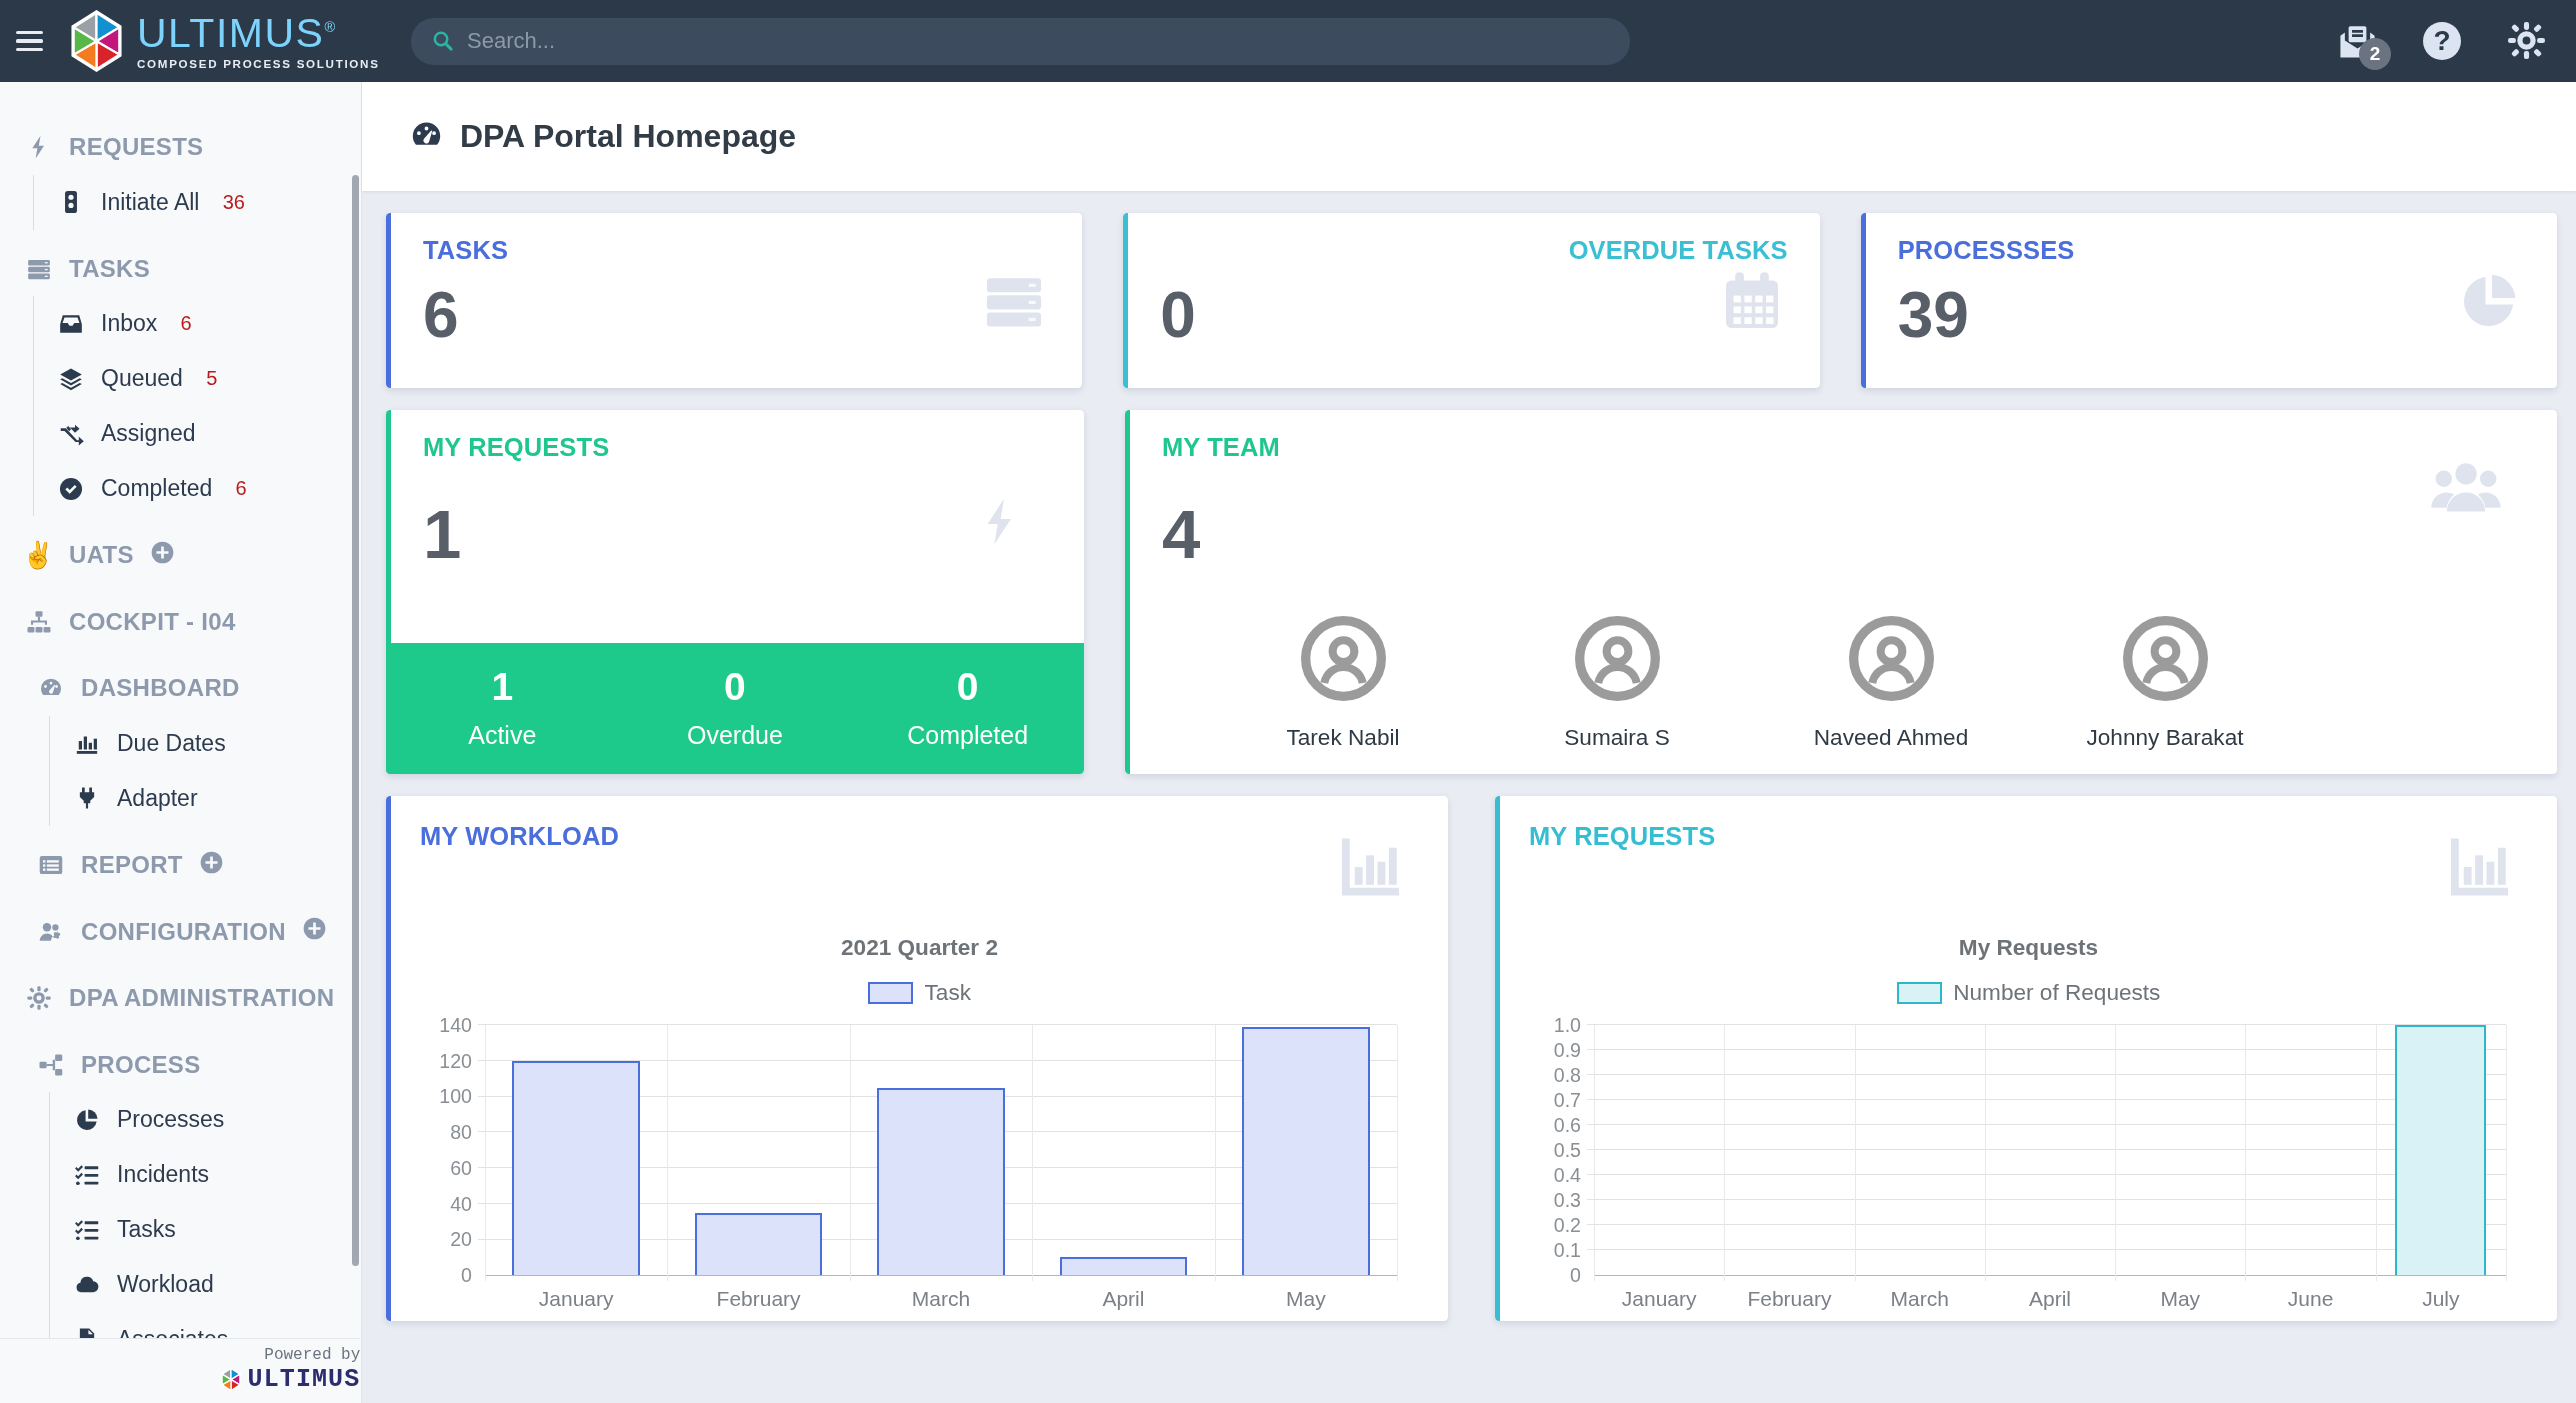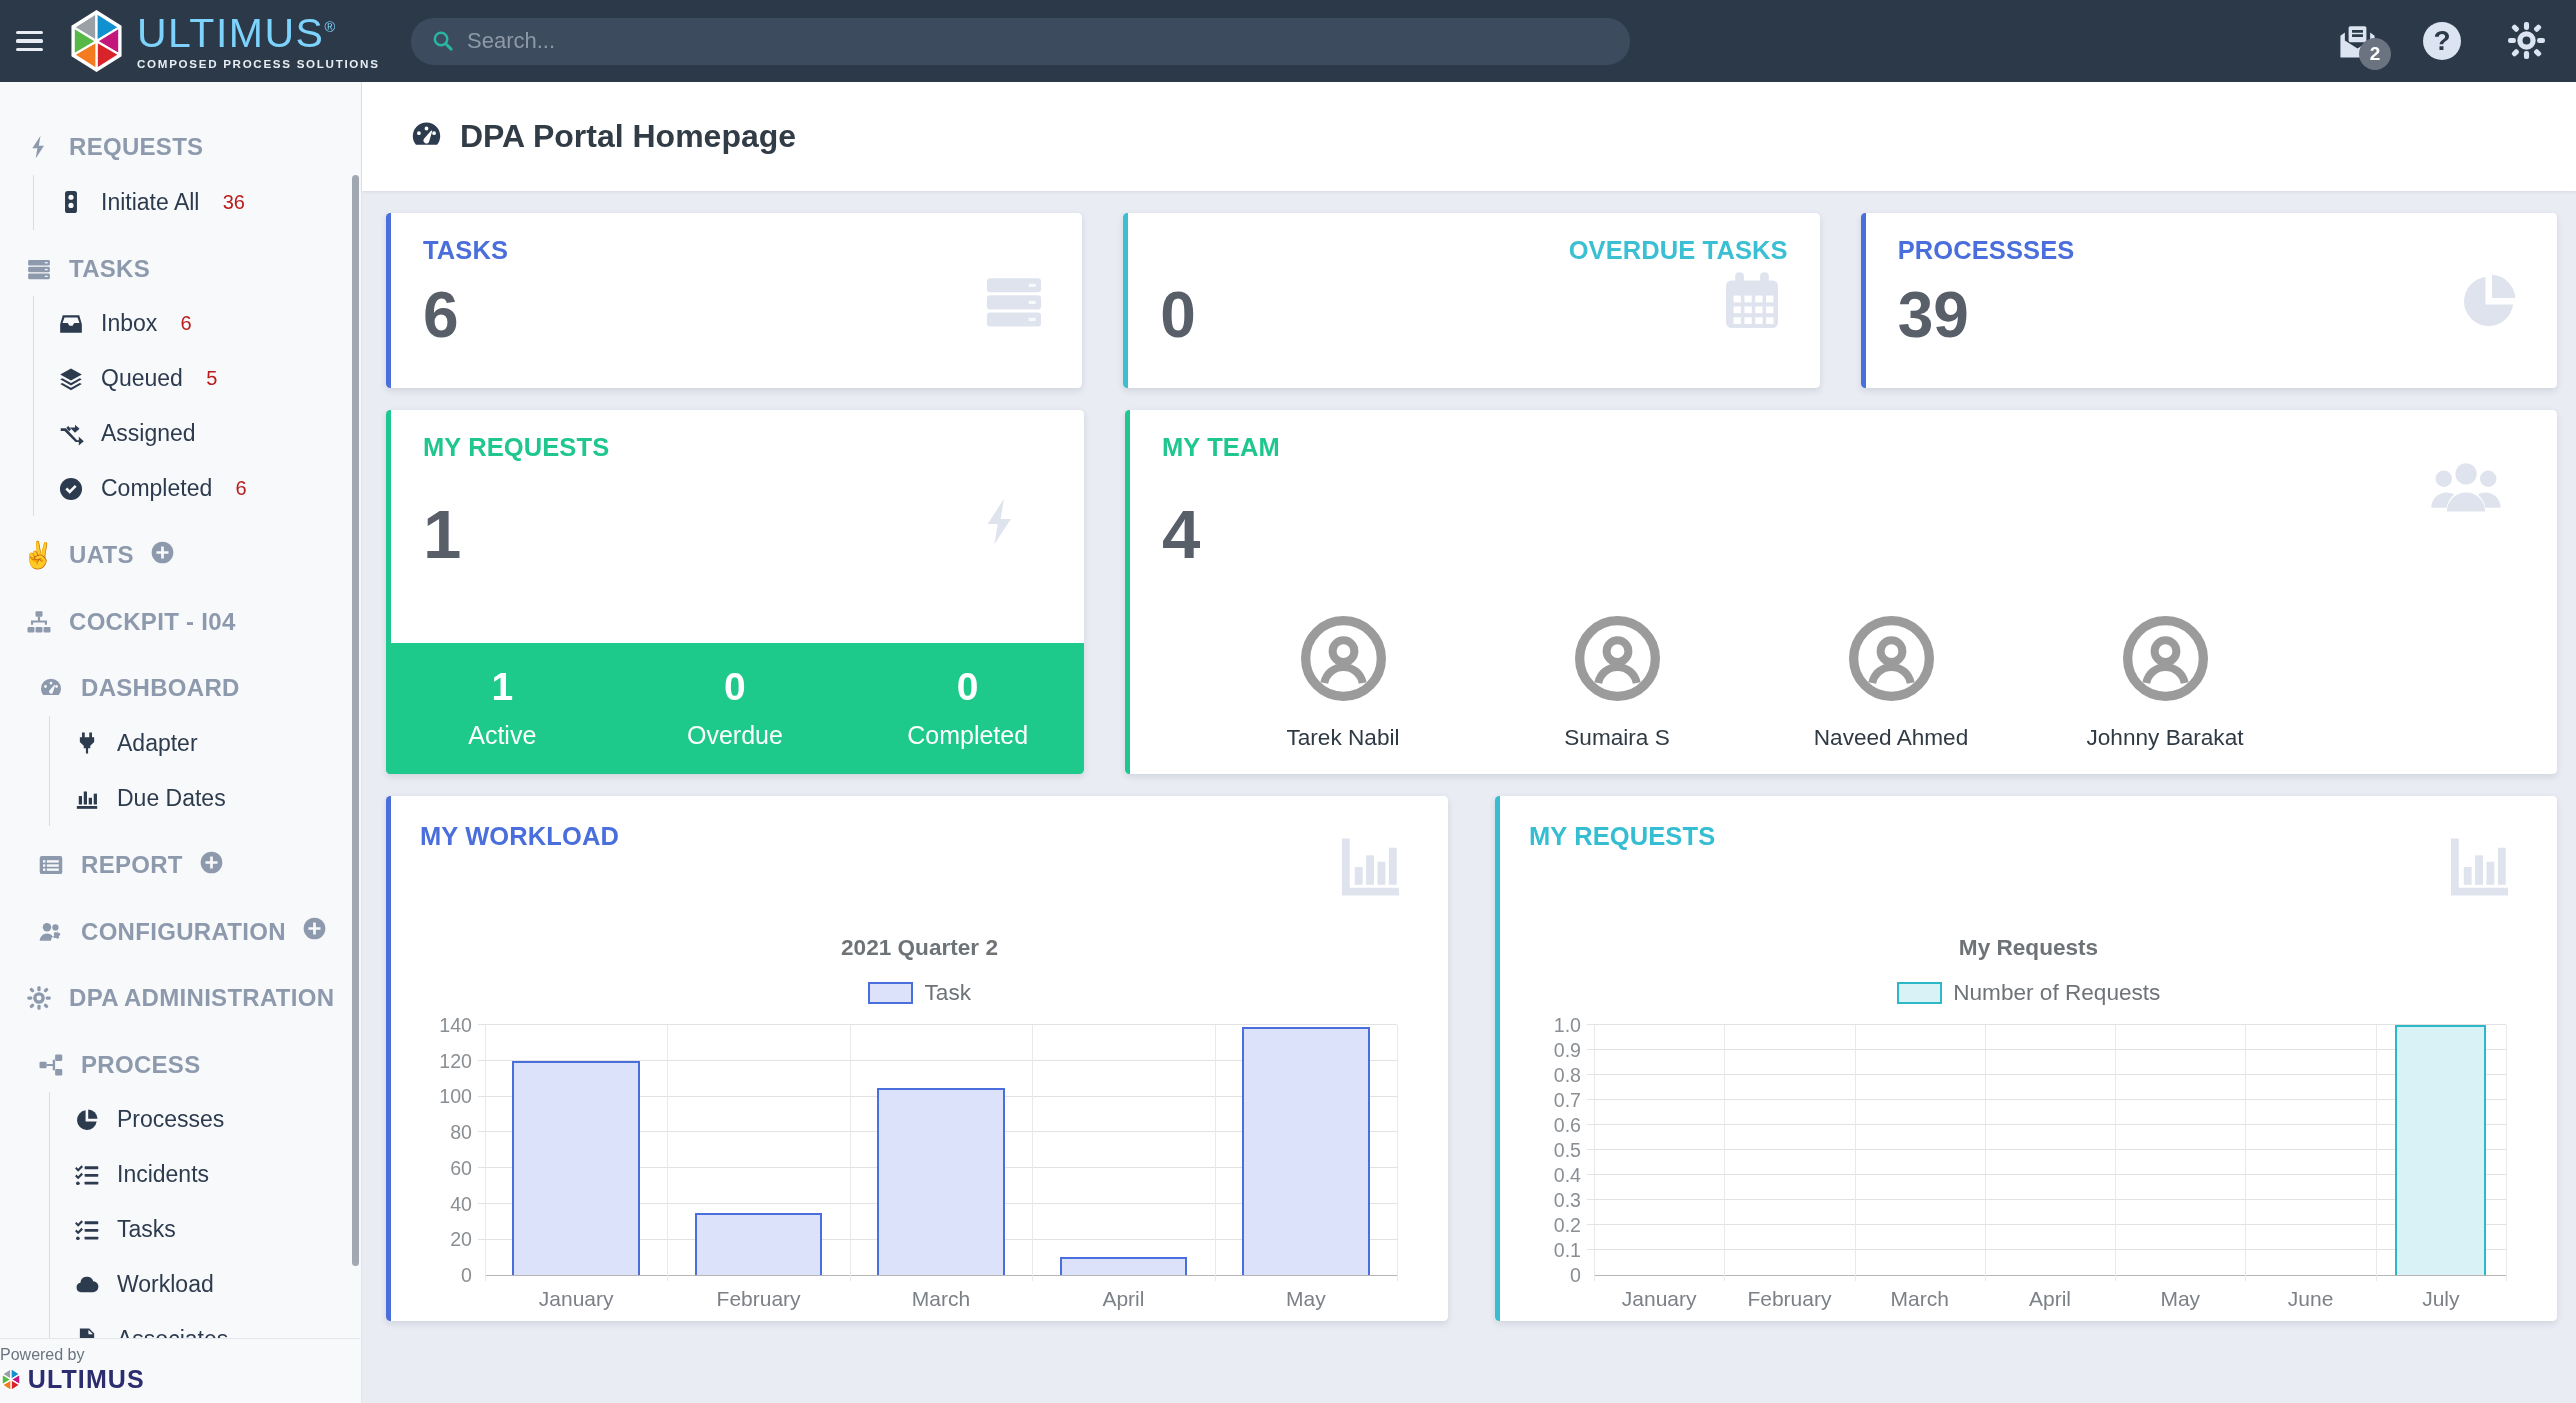--- a/index.html
+++ b/index.html
@@ -48,21 +48,21 @@
   .side-row.item { color:#2d3b4e; font-size:23px; }
   .side-row.lvl0 { padding-left:24px; }
   .side-row.lvl1 { padding-left:36px; }
   .children { border-left:1.5px solid #d9dce2; }
   .children.off0 { margin-left:33px; }
   .children.off1 { margin-left:49px; }
   .children .side-row { padding-left:22px; }
   .side-badge { color:#b91c1c; font-weight:400; font-size:20px; margin-left:7.3px; }
   .plus svg { width:25px; height:25px; color:#8d99ac; }
   .side-footer { position:absolute; bottom:0; left:0; right:0.7px; border-top:0.7px solid #e3e6eb;
-    background:#f8f9fb; padding:7.3px 0 8.7px; display:flex; flex-direction:column; align-items:flex-start; }
+    background:#f8f9fb; padding:7.3px 0 8.7px; display:flex; flex-direction:column; align-items:flex-end;font-family:Liberation Mono, monospace; }
   .powered { font-size:16px; color:#6a7480; }
   .footer-brand { display:flex; align-items:center; gap:5.8px; margin-top:1.5px; }
   .footer-brand svg.hex { width:22px; height:25px; }
   .footer-brand b { font-size:25px; color:#2b2d6e; letter-spacing:1.1px; font-weight:800; }
 
   
   .main { flex:1; display:flex; flex-direction:column; }
   .page-header { height:109px; background:#fff; display:flex; align-items:center;
     padding-left:47px; gap:16px; box-shadow:0 2.2px 2.9px rgba(0,0,0,.07); position:relative; z-index:2; }
   .page-header .icon svg { width:35px; height:35px; color:#2d3b4e; }
@@ -284,36 +284,36 @@
             <svg viewBox="0 0 24 24" fill="currentColor">
               <path d="M12 3.4a9.2 9.2 0 0 0-9.2 9.2c0 2.2.8 4.3 2.1 5.9h14.2a9.15 9.15 0 0 0 2.1-5.9A9.2 9.2 0 0 0 12 3.4zM6.9 11.9a1.3 1.3 0 1 1 0-2.6 1.3 1.3 0 0 1 0 2.6zm3.8-4.4a1.3 1.3 0 1 1 2.6 0 1.3 1.3 0 0 1-2.6 0zm3 8.9a1.9 1.9 0 0 1-2.6.6 1.9 1.9 0 0 1-.6-2.6l4.5-5.2a.4.4 0 0 1 .7.4zm3.4-4.5a1.3 1.3 0 1 1 0-2.6 1.3 1.3 0 0 1 0 2.6z"></path>
             </svg>
           </span>
           <span>DASHBOARD</span>
         </div>
         <div class="children off1">
           <div class="side-row item">
             <span class="icon">
               <svg viewBox="0 0 24 24" fill="currentColor">
-                <path d="M7.4 2.2h2.5v4.4h4.2V2.2h2.5v4.4h2v4.4l-3.6 3.6v2.2h-2v5h-2v-5h-2l0-2.2-3.6-3.6V6.6h2z"></path>
-              </svg>
-            </span>
-            <span>Adapter</span>
-          </div>
-          <div class="side-row item">
-            <span class="icon">
-              <svg viewBox="0 0 24 24" fill="currentColor">
                 <path d="M2.6 19.4h18.8V22H2.6z"></path>
                 <rect x="4.4" y="10.2" width="3" height="7.8"></rect>
                 <rect x="9" y="6" width="3" height="12"></rect>
                 <rect x="13.6" y="11.8" width="3" height="6.2"></rect>
                 <rect x="18.2" y="8" width="3" height="10"></rect>
               </svg>
             </span>
             <span>Due Dates</span>
+          </div>
+          <div class="side-row item">
+            <span class="icon">
+              <svg viewBox="0 0 24 24" fill="currentColor">
+                <path d="M7.4 2.2h2.5v4.4h4.2V2.2h2.5v4.4h2v4.4l-3.6 3.6v2.2h-2v5h-2v-5h-2l0-2.2-3.6-3.6V6.6h2z"></path>
+              </svg>
+            </span>
+            <span>Adapter</span>
           </div>
         </div>
         <div class="side-row section lvl1">
           <span class="icon">
             <svg viewBox="0 0 24 24" fill="currentColor">
               <rect x="1.6" y="3.6" width="20.8" height="16.8" rx="2"></rect>
               <g fill="#f8f9fb">
                 <rect x="4.6" y="7.6" width="2.2" height="2.2"></rect>
                 <rect x="8.2" y="7.6" width="11" height="2.2"></rect>
                 <rect x="4.6" y="11.4" width="2.2" height="2.2"></rect>

